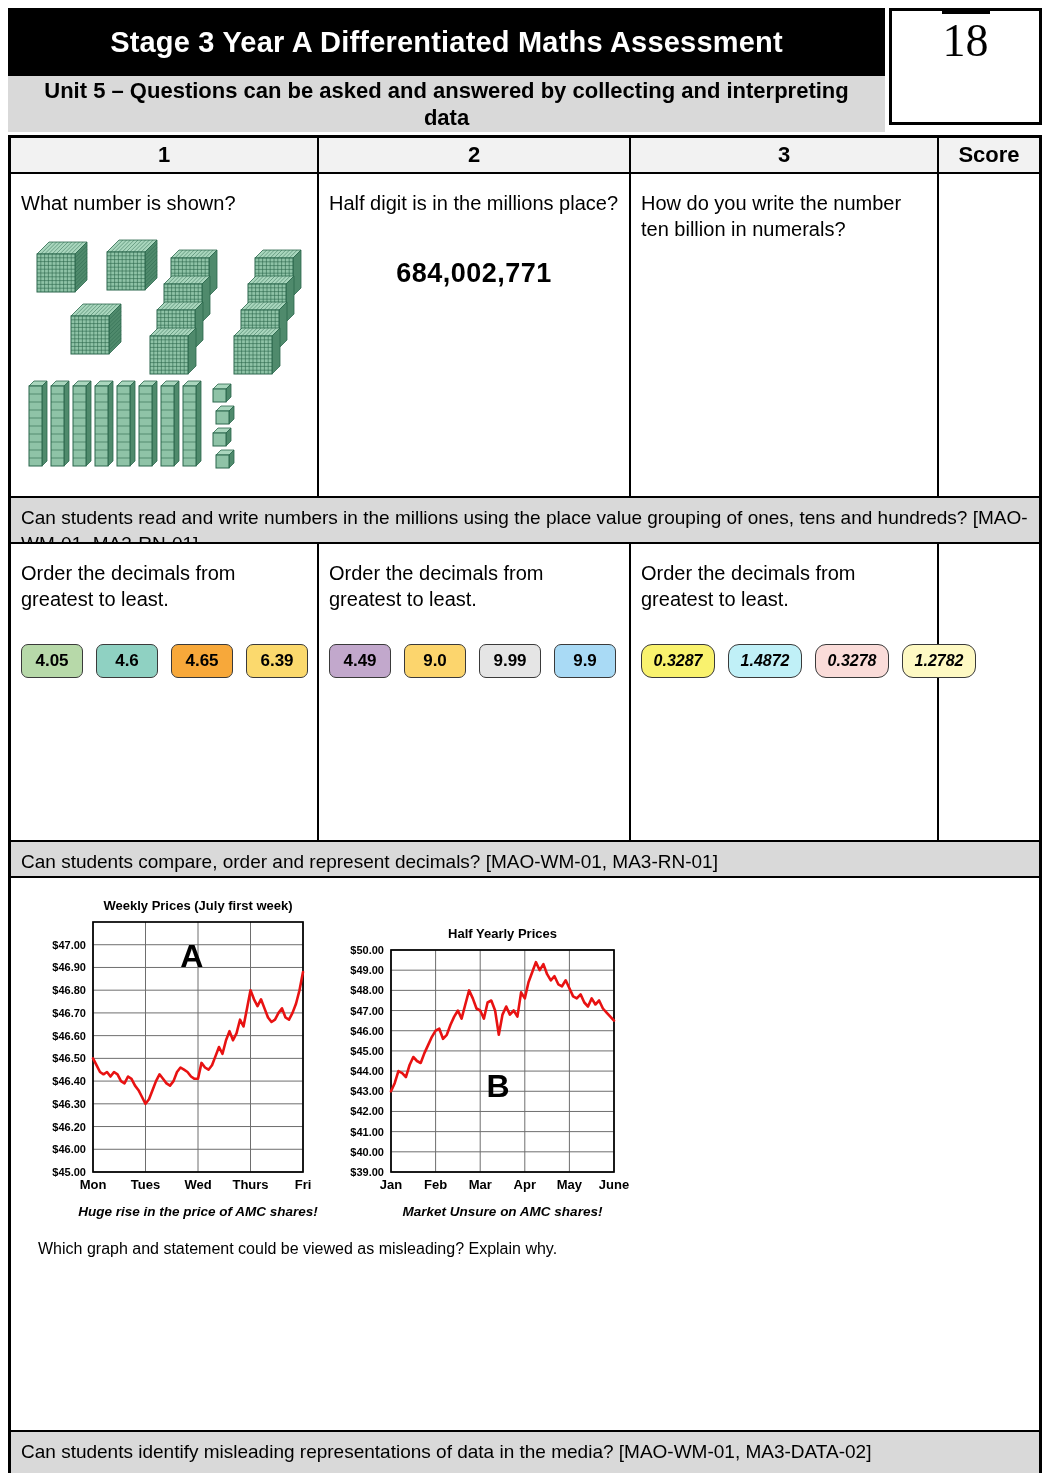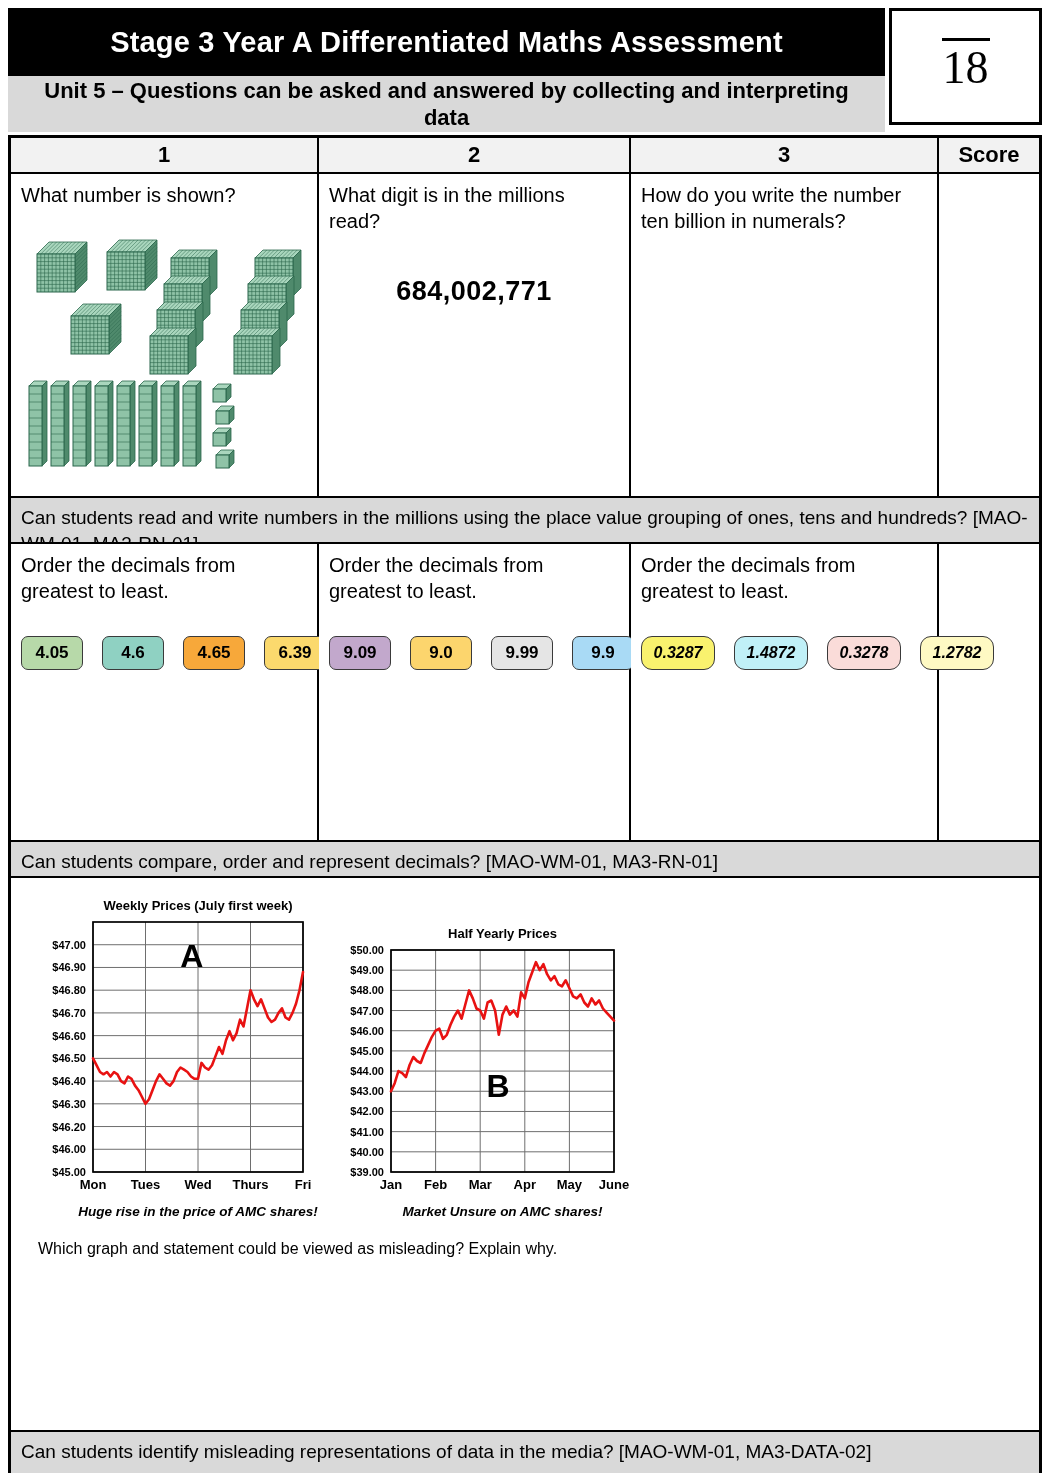--- a/index.html
+++ b/index.html
@@ -8,37 +8,37 @@
   #page { position:relative; width:1050px; height:1473px; background:#fff; padding:8px; }
 
   
   .topbar { display:flex; width:1034px; }
   .topleft { width:877px; }
   .banner { height:68px; background:#000; color:#fff; font-weight:bold; font-size:29px;
             display:flex; align-items:center; justify-content:center; letter-spacing:.2px; }
   .unitbar { height:56px; background:#d9d9d9; font-weight:bold; font-size:22px; line-height:1.25;
              display:flex; align-items:center; justify-content:center; text-align:center; padding:0 28px; }
   .scorebox { width:153px; height:117px; margin-left:4px; background:#fff; border:3px solid #000;
-              display:flex; flex-direction:column; align-items:center; justify-content:center; padding-bottom:4px; }
+              display:flex; flex-direction:column; align-items:center; justify-content:flex-start; padding-bottom:4px; }
   .fracline { width:48px; height:3px; background:#000; margin-bottom:4px; }
   .totalscore { font-family:"Liberation Serif","DejaVu Serif",serif; font-size:46px; line-height:1; }
 
   
   .table { margin-top:3px; width:1034px; display:grid;
            grid-template-columns:306px 310px 306px 100px;
            grid-template-rows:34px 322px 44px 296px 34px 552px 42px;
            gap:2px; background:#000; border:3px solid #000; }
   .cell { background:#fff; }
   .hcell { background:#f2f2f2; font-weight:bold; font-size:22px; display:flex; align-items:center; justify-content:center; }
-  .qcell { padding:8px 10px; font-size:20px; line-height:1.3; position:relative; }
+  .qcell { padding:16px 10px; font-size:20px; line-height:1.3; position:relative; }
   .fcell { grid-column:1 / -1; background:#d9d9d9; font-size:19px; line-height:1.35; padding:7px 10px; }
   .bignum { font-weight:bold; font-size:27px; text-align:center; margin-top:40px; letter-spacing:.5px; }
 
   
-  .chips { display:flex; gap:19px; margin-top:32px; }
+  .chips { display:flex; gap:13px; margin-top:32px; }
   .chip { min-width:62px; height:34px; padding:0 9px; border:1.6px solid #3a3a3a; border-radius:7px;
           display:flex; align-items:center; justify-content:center; font-weight:bold; font-size:17px; }
   .set-c .chip { min-width:74px; border-radius:11px; font-size:16px;font-style:italic; }
 
   
   .bigcell { grid-column:1 / -1; background:#fff; position:relative; }
   #chart-a { position:absolute; left:24px; top:14px; }
   #chart-b { position:absolute; left:318px; top:44px; }
   .bigq { position:absolute; left:27px; top:362px; font-size:16px; }
 
@@ -169,21 +169,21 @@
           <rect x="195" y="187" width="13" height="13" fill="#8fc3a7" stroke="#2b674c" stroke-width="1"></rect>
           <polygon points="192,209 197,204 210,204 205,209" fill="#a9d6bd" stroke="#2b674c" stroke-width="0.8"></polygon>
           <polygon points="205,209 210,204 210,217 205,222" fill="#4f8a6c" stroke="#2b674c" stroke-width="0.8"></polygon>
           <rect x="192" y="209" width="13" height="13" fill="#8fc3a7" stroke="#2b674c" stroke-width="1"></rect>
           <polygon points="195,231 200,226 213,226 208,231" fill="#a9d6bd" stroke="#2b674c" stroke-width="0.8"></polygon>
           <polygon points="208,231 213,226 213,239 208,244" fill="#4f8a6c" stroke="#2b674c" stroke-width="0.8"></polygon>
           <rect x="195" y="231" width="13" height="13" fill="#8fc3a7" stroke="#2b674c" stroke-width="1"></rect>
         </svg>
     </div>
     <div class="cell qcell">
-      <p>What digit is in the millions read?</p>
+      <p>Half digit is in the millions place?</p>
       <div class="bignum">684,002,771</div>
     </div>
     <div class="cell qcell">
       <p>How do you write the number ten billion in numerals?</p>
     </div>
     <div class="cell"></div>
 
     <div class="fcell">Can students read and write numbers in the millions using the place value grouping of ones, tens and hundreds? [MAO-WM-01, MA3-RN-01]</div>
 
     <div class="cell qcell set-a">
@@ -191,21 +191,21 @@
       <div class="chips">
         <div class="chip" style="background: rgb(183, 217, 169);">4.05</div>
         <div class="chip" style="background: rgb(143, 209, 194);">4.6</div>
         <div class="chip" style="background: rgb(247, 168, 58);">4.65</div>
         <div class="chip" style="background: rgb(251, 217, 109);">6.39</div>
       </div>
     </div>
     <div class="cell qcell set-b">
       <p>Order the decimals from greatest to least.</p>
       <div class="chips">
-        <div class="chip" style="background: rgb(194, 168, 204);">9.09</div>
+        <div class="chip" style="background: rgb(194, 168, 204);">4.49</div>
         <div class="chip" style="background: rgb(252, 213, 109);">9.0</div>
         <div class="chip" style="background: #e5e5e5;">9.99</div>
         <div class="chip" style="background: rgb(169, 218, 245);">9.9</div>
       </div>
     </div>
     <div class="cell qcell set-c">
       <p>Order the decimals from greatest to least.</p>
       <div class="chips">
         <div class="chip" style="background: rgb(249, 242, 110);">0.3287</div>
         <div class="chip" style="background: rgb(192, 240, 247);">1.4872</div>

